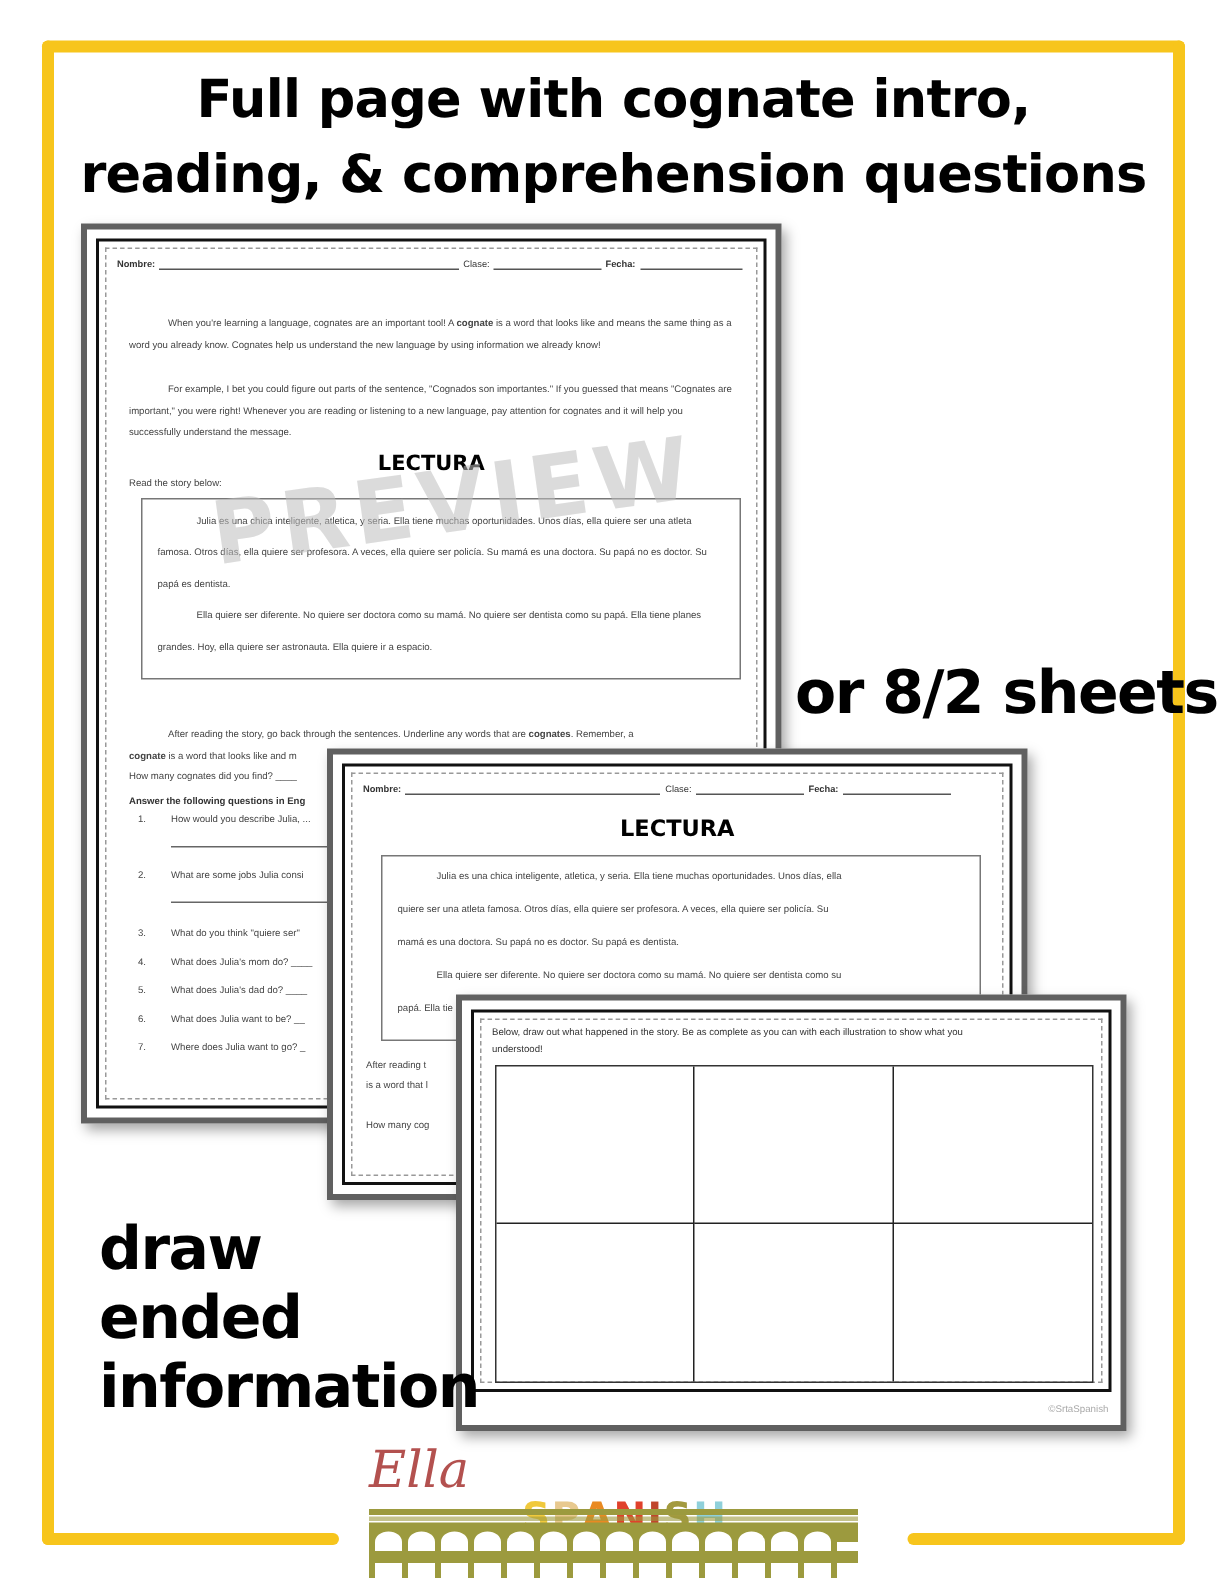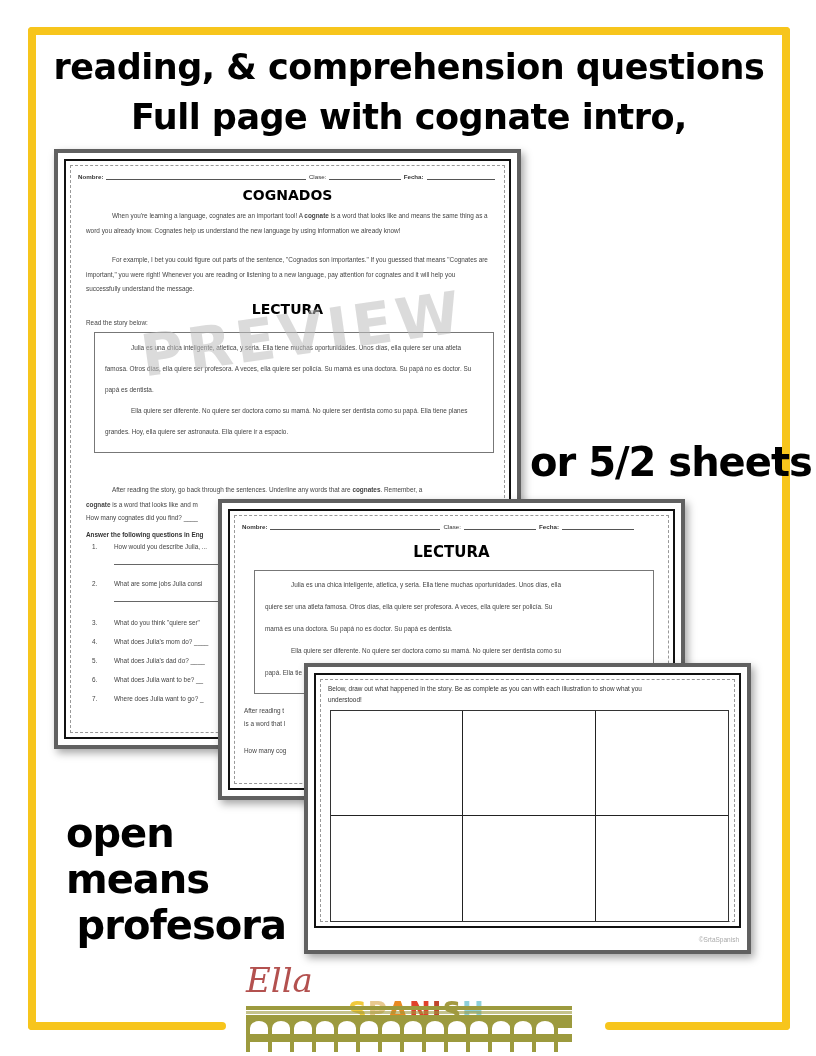--- a/index.html
+++ b/index.html
@@ -78,38 +78,37 @@
 </head>
 <body>
 
 <div class="frame-top"></div>
 <div class="frame-left"></div>
 <div class="frame-right"></div>
 <div class="frame-bottom-left"></div>
 <div class="frame-bottom-right"></div>
 
 <div class="headline">
+  <div>Full page with cognate intro,</div>
   <div>reading, &amp; comprehension questions</div>
-  <div>Full page with cognate intro,</div>
 </div>
 
 <div class="sheet" style="left:54px; top:149px; width:467px; height:600px;">
   <div class="sheet-inner">
     <div class="sheet-dotted"></div>
 
     <div class="name-row" style="left:12px; top:12px; width:420px;">
       <span>Nombre:</span>
       <span class="line" style="width:210px;"></span>
       <span style="font-weight:normal">Clase:</span>
       <span class="line" style="width:75px;"></span>
       <span>Fecha:</span>
       <span class="line" style="width:72px;"></span>
     </div>
 
-    <div class="sec-title" style="top:26px;">COGNADOS</div>
 
     <div class="para" style="left:20px; top:48px; width:405px;">
       <span class="indent"></span><span>When you're learning a language, cognates are an important tool! A </span><b>cognate</b><span> is a word that looks like and means the same thing as a word you already know. Cognates help us understand the new language by using information we already know!</span>
     </div>
     <div class="para" style="left:20px; top:92px; width:405px;">
       <span class="indent"></span><span>For example, I bet you could figure out parts of the sentence, "Cognados son importantes." If you guessed that means "Cognates are important," you were right! Whenever you are reading or listening to a new language, pay attention for cognates and it will help you successfully understand the message.</span>
     </div>
 
     <div class="sec-title" style="top:140px;">LECTURA</div>
     <div class="para" style="left:20px; top:157px; line-height:10px;">Read the story below:</div>
@@ -140,21 +139,21 @@
       <div class="q-item" style="top:95px;"><span class="q-num">4.</span><span>What does Julia's mom do? ____</span></div>
       <div class="q-item" style="top:114px;"><span class="q-num">5.</span><span>What does Julia's dad do? ____</span></div>
       <div class="q-item" style="top:133px;"><span class="q-num">6.</span><span>What does Julia want to be? __</span></div>
       <div class="q-item" style="top:152px;"><span class="q-num">7.</span><span>Where does Julia want to go? _</span></div>
     </div>
   </div>
 </div>
 
 <div class="watermark">PREVIEW</div>
 
-<div class="callout callout-half">or 5/2 sheets</div>
+<div class="callout callout-half">or 8/2 sheets</div>
 
 <div class="sheet" style="left:218px; top:499px; width:467px; height:301px;">
   <div class="sheet-inner">
     <div class="sheet-dotted"></div>
 
     <div class="name-row" style="left:12px; top:12px; width:420px;">
       <span>Nombre:</span>
       <span class="line" style="width:170px;"></span>
       <span style="font-weight:normal">Clase:</span>
       <span class="line" style="width:72px;"></span>
@@ -191,22 +190,22 @@
       <div class="grid-cell"></div>
       <div class="grid-cell"></div>
       <div class="grid-cell"></div>
       <div class="grid-cell"></div>
     </div>
   </div>
   <div class="copyright" style="right:8px; bottom:7px;">©SrtaSpanish</div>
 </div>
 
 <div class="callout callout-open">
-  <div style="text-align:left;">open means</div>
-  <div>profesora</div>
+  <div style="text-align:left;">draw ended</div>
+  <div>information</div>
 </div>
 
 <div class="logo">
   <div class="logo-script">Ella</div>
   <div class="logo-caps">
     <span style="color:#f0c93c">S</span><span style="color:#e8c98f">P</span><span style="color:#e98a22">A</span><span style="color:#e0412b">N</span><span style="color:#c0452c">I</span><span style="color:#a39a3f">S</span><span style="color:#8fd0da">H</span>
   </div>
   <svg style="position:absolute; left:2px; top:46px;" width="326" height="46" viewBox="0 0 326 46">
     <rect x="0" y="0" width="326" height="4" fill="#9c9a3e"></rect>
     <rect x="0" y="5" width="326" height="3" fill="#9c9a3e" opacity="0.6"></rect>

